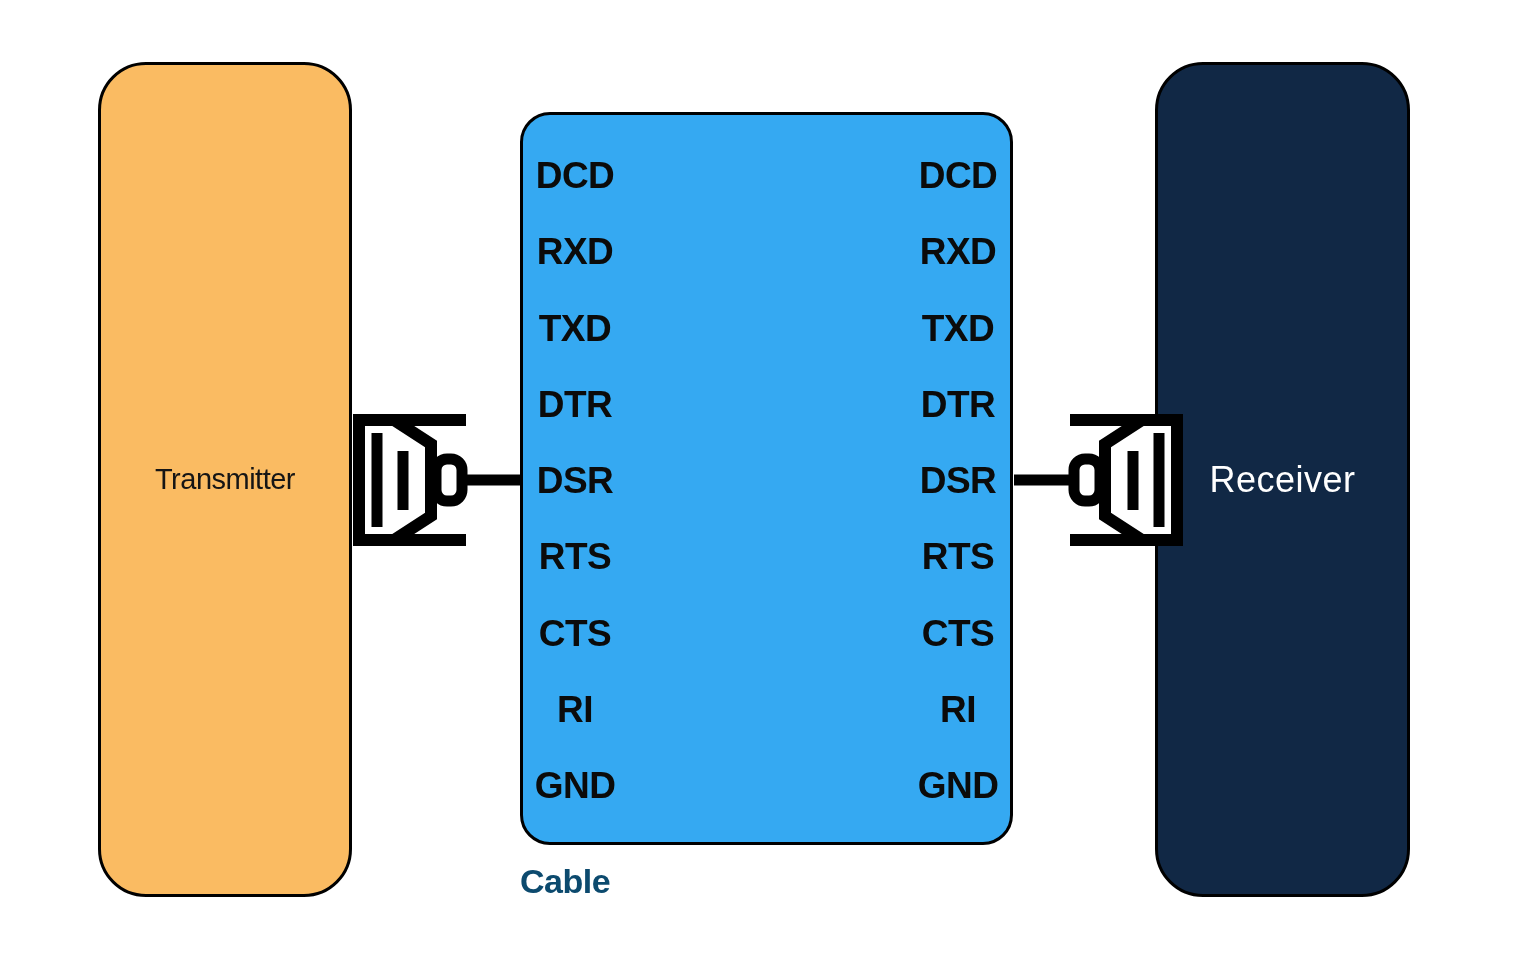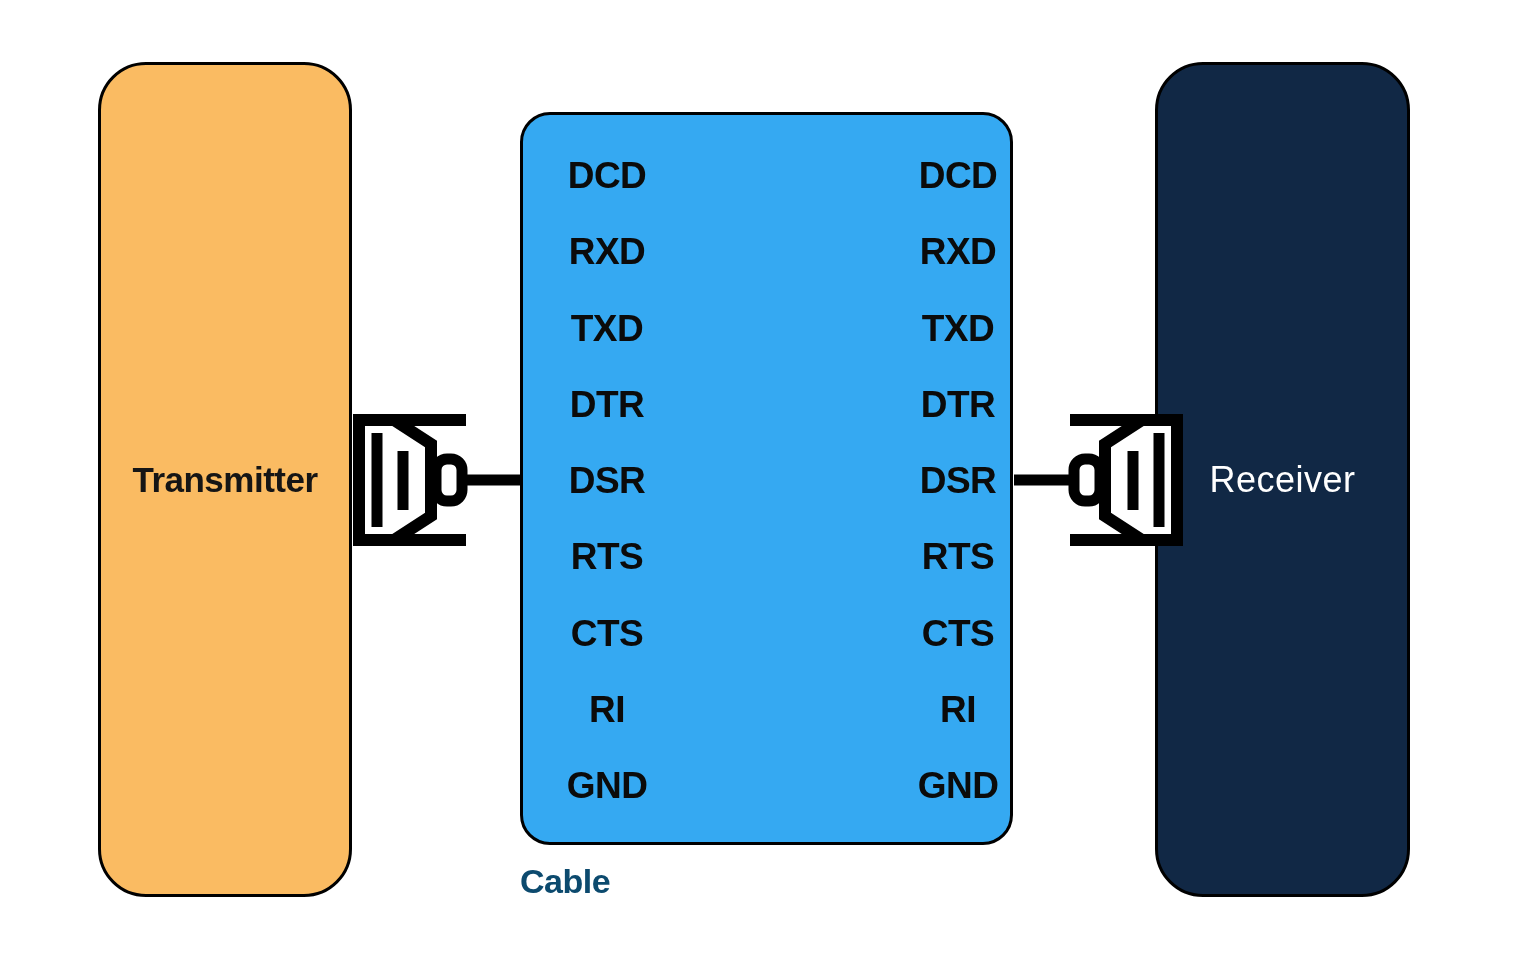--- a/index.html
+++ b/index.html
@@ -11,34 +11,34 @@
     overflow:hidden;
   }
   .box{position:absolute;box-sizing:border-box;border:3px solid var(--outline,#000);}
   .device{
     width:254px;top:62px;height:835px;border-radius:48px;
     display:flex;align-items:center;justify-content:center;
   }
   .transmitter{left:98px;background:var(--transmitter,#FABB62);}
   .receiver{left:1155px;width:255px;background:var(--receiver,#112845);}
   .transmitter .device-label{
-    font-size:35px;font-weight:bold;color:var(--label-text,#151515);letter-spacing:-0.5px;
+    font-size:29px;font-weight:normal;color:var(--label-text,#151515);letter-spacing:-0.5px;
   }
   .receiver .device-label{
     font-size:36px;font-weight:400;color:var(--receiver-text,#fff);letter-spacing:0.5px;
   }
   .cable-box{
     left:520px;top:112px;width:493px;height:733px;border-radius:30px;
     background:var(--cable,#35A9F2);
   }
   .pin-rows{
     position:absolute;left:0;right:0;top:42px;bottom:38px;
     display:flex;flex-direction:column;justify-content:space-between;
   }
-  .pin-row{display:flex;justify-content:space-between;align-items:center;margin-left:32px;}
+  .pin-row{display:flex;justify-content:space-between;align-items:center;}
   .pin-label{
     display:inline-block;width:104px;text-align:center;
     font-size:37px;font-weight:bold;line-height:1;color:#0b0b0b;letter-spacing:-0.5px;
   }
   .cable-caption{
     position:absolute;left:520px;top:862px;width:493px;text-align:left;
     font-size:34px;font-weight:bold;color:#0c4a6e;letter-spacing:-0.5px;
   }
   .connector{position:absolute;top:413px;width:170px;height:134px;}
   .connector.left{left:352px;}

